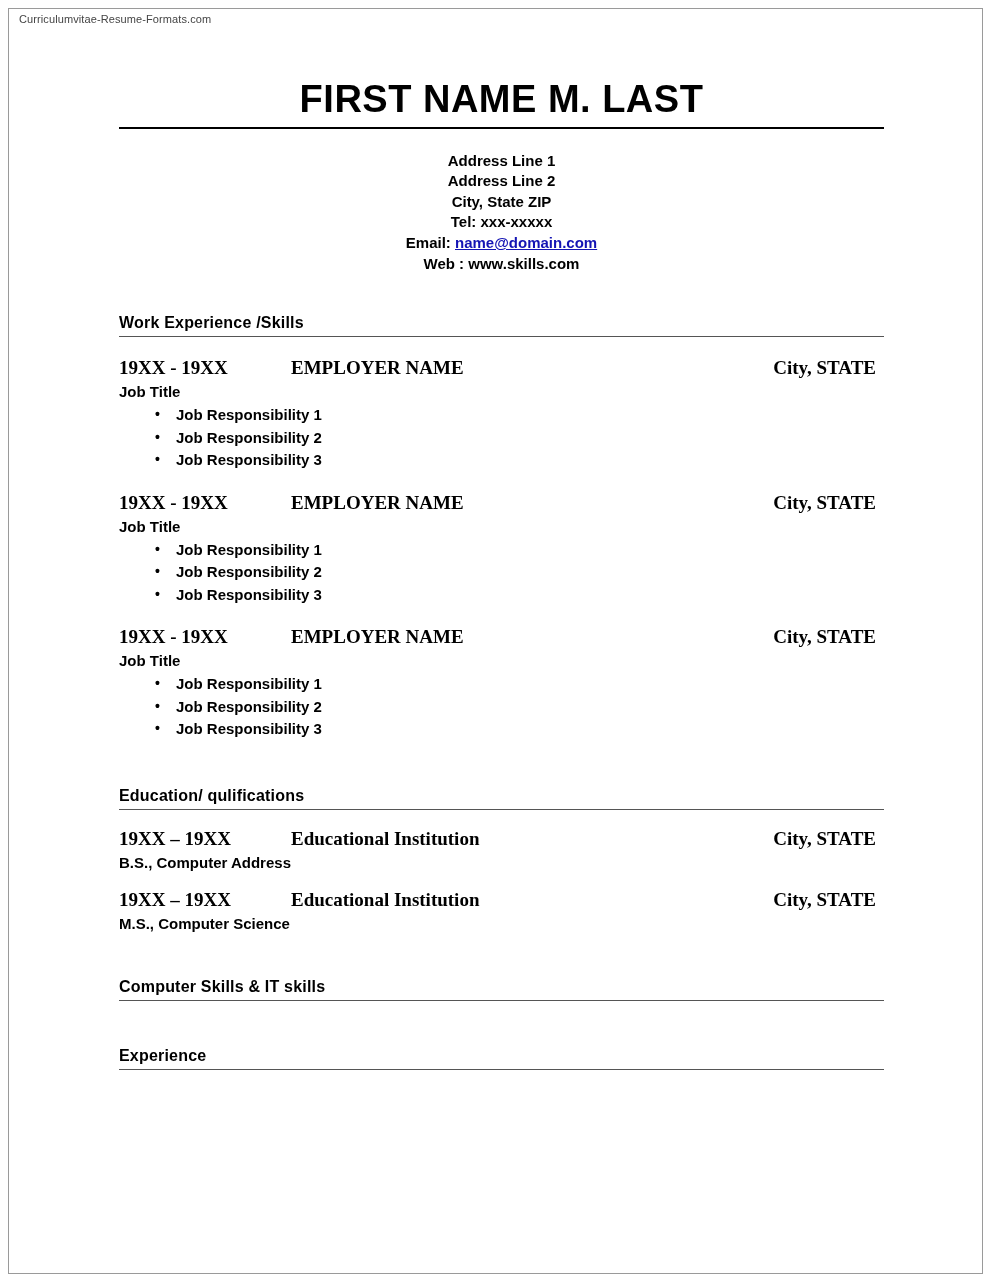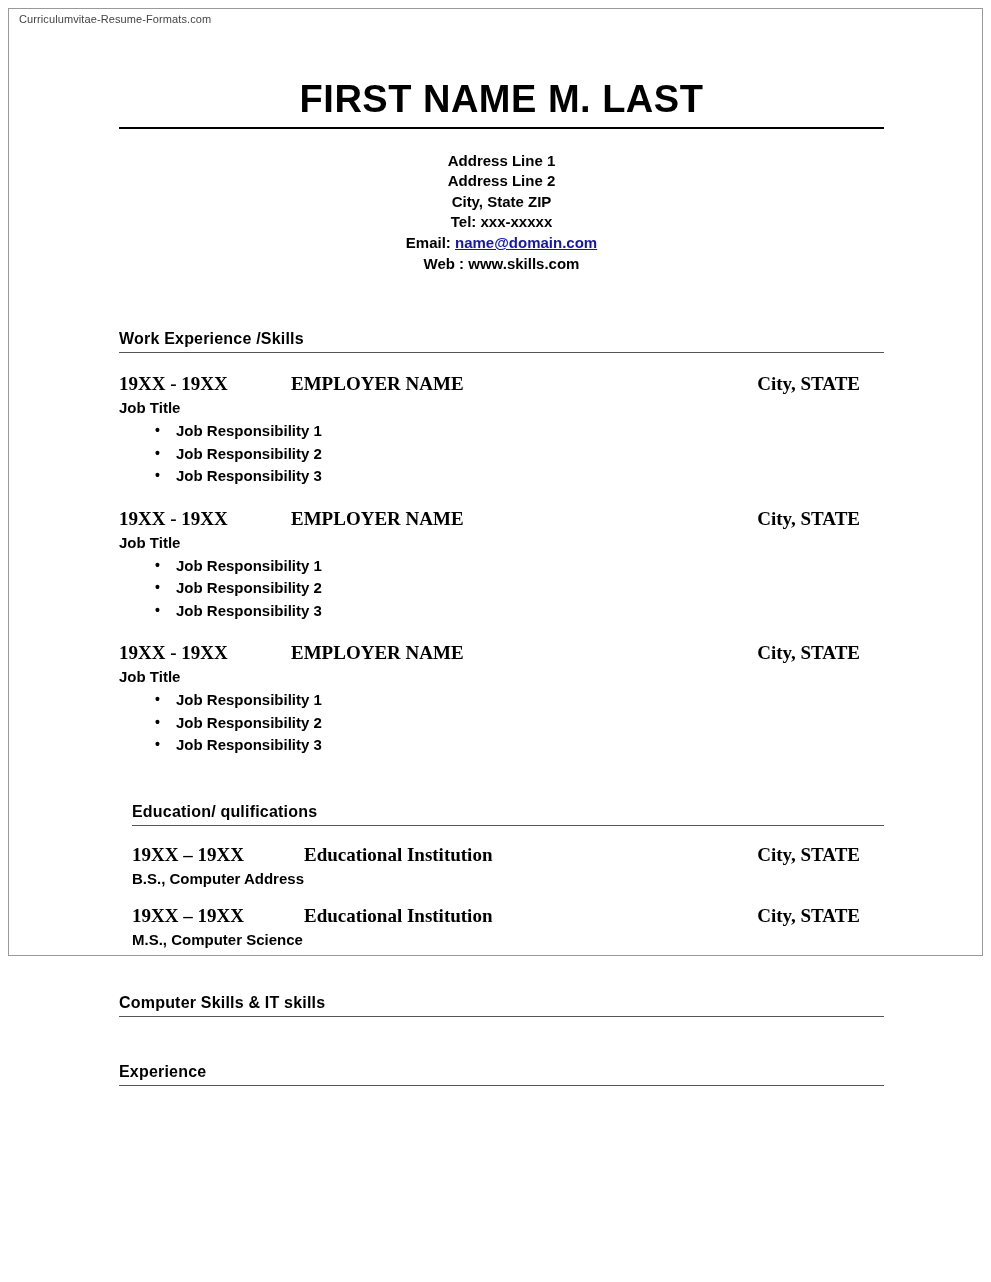--- a/index.html
+++ b/index.html
@@ -12,21 +12,21 @@
     width: 991px;
     height: 1282px;
     position: relative;
     overflow: hidden;
   }
   .page {
     position: absolute;
     left: 8px;
     top: 8px;
     width: 975px;
-    height: 948px;
+    height: 1266px;
     border: 1px solid #9a9a9a;
     background: #ffffff;
     box-sizing: border-box;
   }
   .watermark {
     position: absolute;
     left: 10px;
     top: 4px;
     font-family: "Liberation Sans", sans-serif;
     font-size: 11px;
@@ -66,21 +66,21 @@
     font-weight: bold;
     font-size: 15px;
     line-height: 1.37;
     color: #000000;
   }
   .contact a {
     color: #1414b4;
     text-decoration: underline;
   }
   .section {
-    margin-top: 56px;
+    margin-top: 40px;
   }
   .section-head {
     font-family: "Liberation Sans", sans-serif;
     font-weight: bold;
     font-size: 16px;
     color: #000000;
     padding-bottom: 4px;
     letter-spacing: 0.2px;
   }
   .entry {
@@ -102,21 +102,21 @@
   .entry-org {
     position: absolute;
     left: 172px;
     top: 0;
   }
   .entry-org.edu {
     left: 172px;
   }
   .entry-loc {
     position: absolute;
-    right: 24px;
+    right: 8px;
     top: 0;
   }
   .entry-sub {
     font-family: "Liberation Sans", sans-serif;
     font-weight: bold;
     font-size: 15px;
     color: #000000;
     margin-top: 2px;
   }
   ul.bullets {
@@ -133,21 +133,21 @@
     padding-left: 57px;
     line-height: 1.5;
   }
   ul.bullets li::before {
     content: "\2022";
     position: absolute;
     left: 36px;
     top: 0;
     font-size: 14px;
   }
-  .section.edu { margin-top: 46px; margin-left: 13px; }
+  .section.edu { margin-top: 46px; }
   .section.skills { margin-top: 46px; }
   .section.refs { margin-top: 46px; }
   .edu-entry { margin-top: 18px; }
   .skill-list { margin-top: 18px; }
 </style>
 </head>
 <body>
 
 <div class="page">
 

